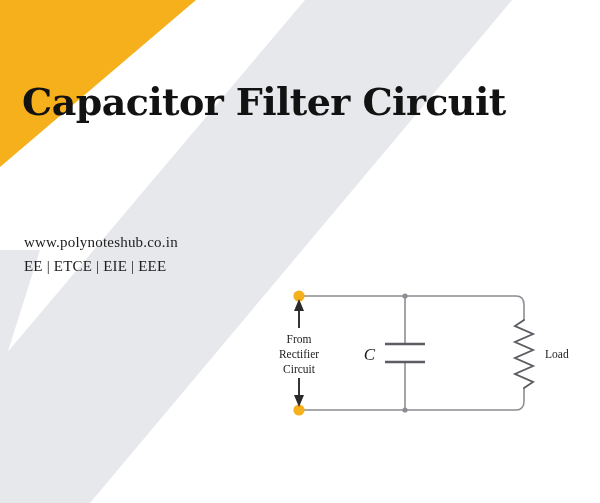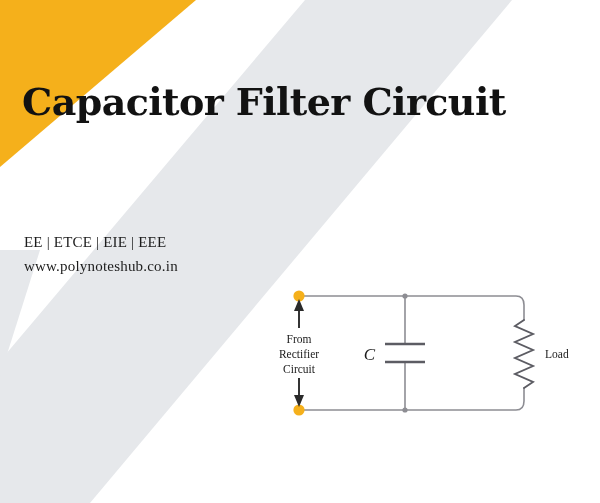--- a/index.html
+++ b/index.html
@@ -97,22 +97,22 @@
     <polygon points="-40,250 40,250 -40,503" fill="#E6E8EB"></polygon>
 
     <polygon points="0,0 196,0 0,167" fill="#F5B01B"></polygon>
   </svg>
 
   <div class="headings">
     <div class="title-line">Capacitor Filter Circuit</div>
   </div>
 
   <div class="subtitles">
+    <div class="sub-line">www.polynoteshub.co.in</div>
     <div class="sub-line">EE | ETCE | EIE | EEE</div>
-    <div class="sub-line">www.polynoteshub.co.in</div>
   </div>
 
   <div class="circuit">
     <svg viewBox="0 0 332 168" width="332" height="168">
 
       <g stroke="#8d8d93" stroke-width="1.6" fill="none" stroke-linecap="round">
 
         <path d="M31,24 L248,24 Q256,24 256,33 L256,48"></path>
 
         <path d="M31,138 L248,138 Q256,138 256,129 L256,116"></path>

